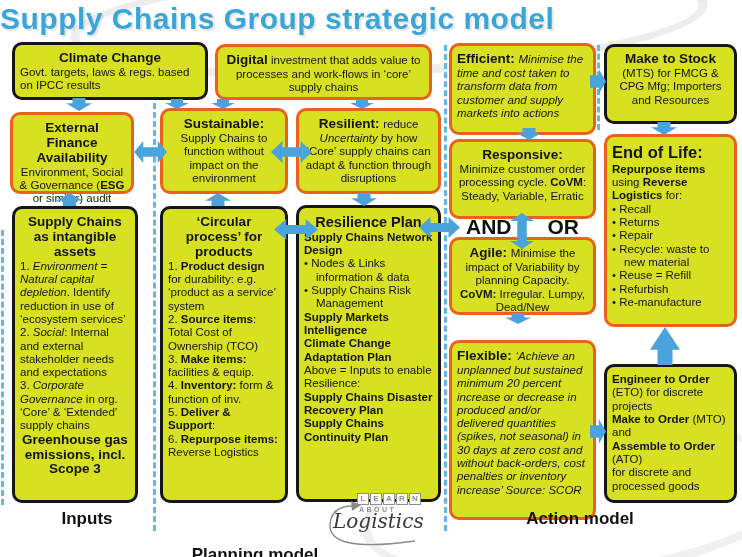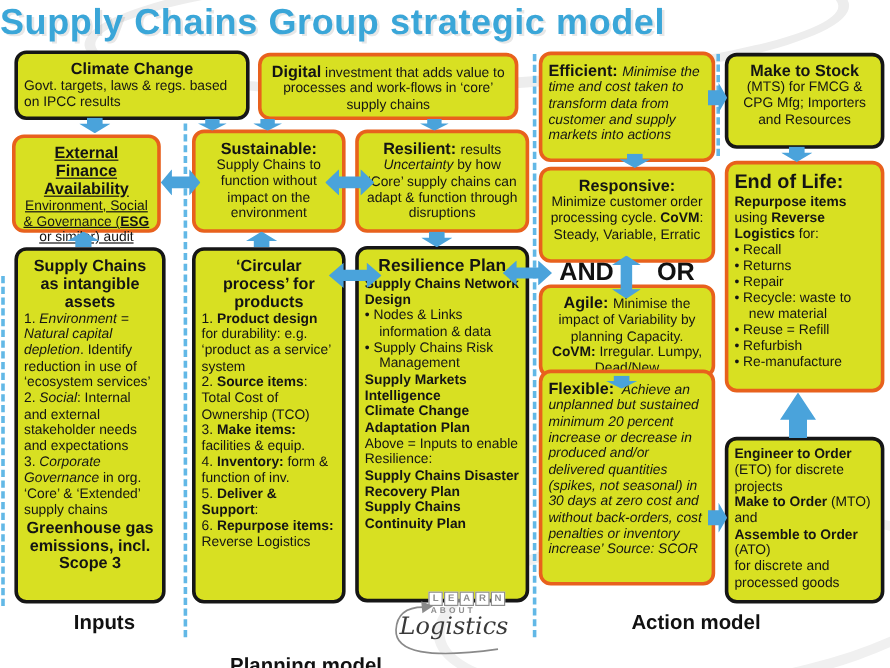--- a/index.html
+++ b/index.html
@@ -34,26 +34,26 @@
   .bullet{display:block;padding-left:12px;text-indent:-12px;}
   .hd{font-size:13.5px;line-height:1.1;}
   .md{font-size:14.5px;line-height:1.15;}
   .big{font-size:16.5px;line-height:1.2;}
 
   
   .p-climate{left:12px;top:42px;width:196px;height:58px;}
   .p-digital{left:215px;top:44px;width:217px;height:56px;}
   .p-efficient{left:449px;top:43px;width:147px;height:92px;}
   .p-mts{left:604px;top:44px;width:133px;height:80px;padding-top:5px;}
-  .p-extfin{left:10px;top:112px;width:124px;height:82px;text-decoration:underline;}
+  .p-extfin{left:10px;top:112px;width:124px;height:82px;}
   .p-sustain{left:160px;top:108px;width:128px;height:86px;}
   .p-resilient{left:296px;top:108px;width:145px;height:86px;}
   .p-responsive{left:449px;top:139px;width:147px;height:80px;}
   .p-agile{left:449px;top:237px;width:147px;height:78px;}
-  .p-flexible{left:449px;top:308px;width:147px;height:180px;}
+  .p-flexible{left:449px;top:340px;width:147px;height:180px;}
   .p-assets{left:12px;top:206px;width:126px;height:297px;}
   .p-circular{left:160px;top:206px;width:128px;height:297px;}
   .p-resplan{left:296px;top:205px;width:145px;height:297px;}
   .p-eol{left:604px;top:134px;width:133px;height:193px;}
   .p-eto{left:604px;top:364px;width:133px;height:139px;padding-top:6px;}
 
   
   .arr{position:absolute;background:#4aa3db;z-index:3;}
   .down{clip-path:polygon(25% 0,75% 0,75% 40%,100% 40%,50% 100%,0 40%,25% 40%);}
   .up{clip-path:polygon(50% 0,100% 60%,75% 60%,75% 100%,25% 100%,25% 60%,0 60%);}
@@ -112,21 +112,21 @@
   <div class="dash d1"></div>
   <div class="dash d2"></div>
   <div class="dash d3"></div>
 
   <div class="box bb p-climate"><span class="b blkc hd">Climate Change</span><span>Govt. targets, laws &amp; regs. based on IPCC results</span></div>
   <div class="box ob tc p-digital"><span class="b hd">Digital</span><span> investment that adds value to processes and work-flows in ‘core’ supply chains</span></div>
   <div class="box ob p-efficient"><span class="b hd">Efficient: </span><span class="i">Minimise the time and cost taken to transform data from customer and supply markets into actions</span></div>
   <div class="box bb tc p-mts"><span class="b blkc hd">Make to Stock</span><span>(MTS) for FMCG &amp; CPG Mfg; Importers and Resources</span></div>
   <div class="box ob tc p-extfin"><span class="b blkc hd">External Finance Availability</span><span>Environment, Social &amp; Governance (</span><span class="b">ESG</span><span> or similar) audit</span></div>
   <div class="box ob tc p-sustain"><span class="b blkc hd">Sustainable:</span><span>Supply Chains to function without impact on the environment</span></div>
-  <div class="box ob tc p-resilient"><span class="b hd">Resilient: </span><span>results </span><span class="i">Uncertainty</span><span> by how ‘Core’ supply chains can adapt &amp; function through disruptions</span></div>
+  <div class="box ob tc p-resilient"><span class="b hd">Resilient: </span><span>reduce </span><span class="i">Uncertainty</span><span> by how ‘Core’ supply chains can adapt &amp; function through disruptions</span></div>
   <div class="box ob tc p-responsive"><span class="b blkc hd">Responsive:</span><span>Minimize customer order processing cycle. </span><span class="b">CoVM</span><span>: Steady, Variable, Erratic</span></div>
   <div class="box ob tc p-agile"><span class="b hd">Agile: </span><span>Minimise the impact of Variability by planning Capacity. </span><span class="b">CoVM:</span><span> Irregular. Lumpy, Dead/New</span></div>
   <div class="box ob p-flexible"><span class="b hd">Flexible: </span><span class="i">‘Achieve an unplanned but sustained minimum 20 percent increase or decrease in produced and/or delivered quantities (spikes, not seasonal) in 30 days at zero cost and without back-orders, cost penalties or inventory increase’ Source: SCOR</span></div>
   <div class="box bb p-assets"><span class="b blkc hd">Supply Chains as intangible assets</span><span>1. </span><span class="i">Environment = Natural capital depletion</span><span>. Identify reduction in use of ‘ecosystem services’</span><br><span>2. </span><span class="i">Social</span><span>: Internal and external stakeholder needs and expectations</span><br><span>3. </span><span class="i">Corporate Governance</span><span> in org. ‘Core’ &amp; ‘Extended’ supply chains</span><br><span class="b blkc hd">Greenhouse gas emissions, incl. Scope 3</span></div>
   <div class="box bb p-circular"><span class="b blkc hd">‘Circular process’ for products</span><span>1. </span><span class="b">Product design</span><span> for durability: e.g. ‘product as a service’ system</span><br><span>2. </span><span class="b">Source items</span><span>: Total Cost of Ownership (TCO)</span><br><span>3. </span><span class="b">Make items:</span><span> facilities &amp; equip.</span><br><span>4. </span><span class="b">Inventory:</span><span> form &amp; function of inv.</span><br><span>5. </span><span class="b">Deliver &amp; Support</span><span>:</span><br><span>6. </span><span class="b">Repurpose items:</span><span> Reverse Logistics</span></div>
   <div class="box bb p-resplan">
       <span class="b blkc md">Resilience Plan</span>
       <span class="b blk">Supply Chains Network Design</span>
       <span class="bullet">• Nodes &amp; Links information &amp; data</span>
       <span class="bullet">• Supply Chains Risk Management</span>

